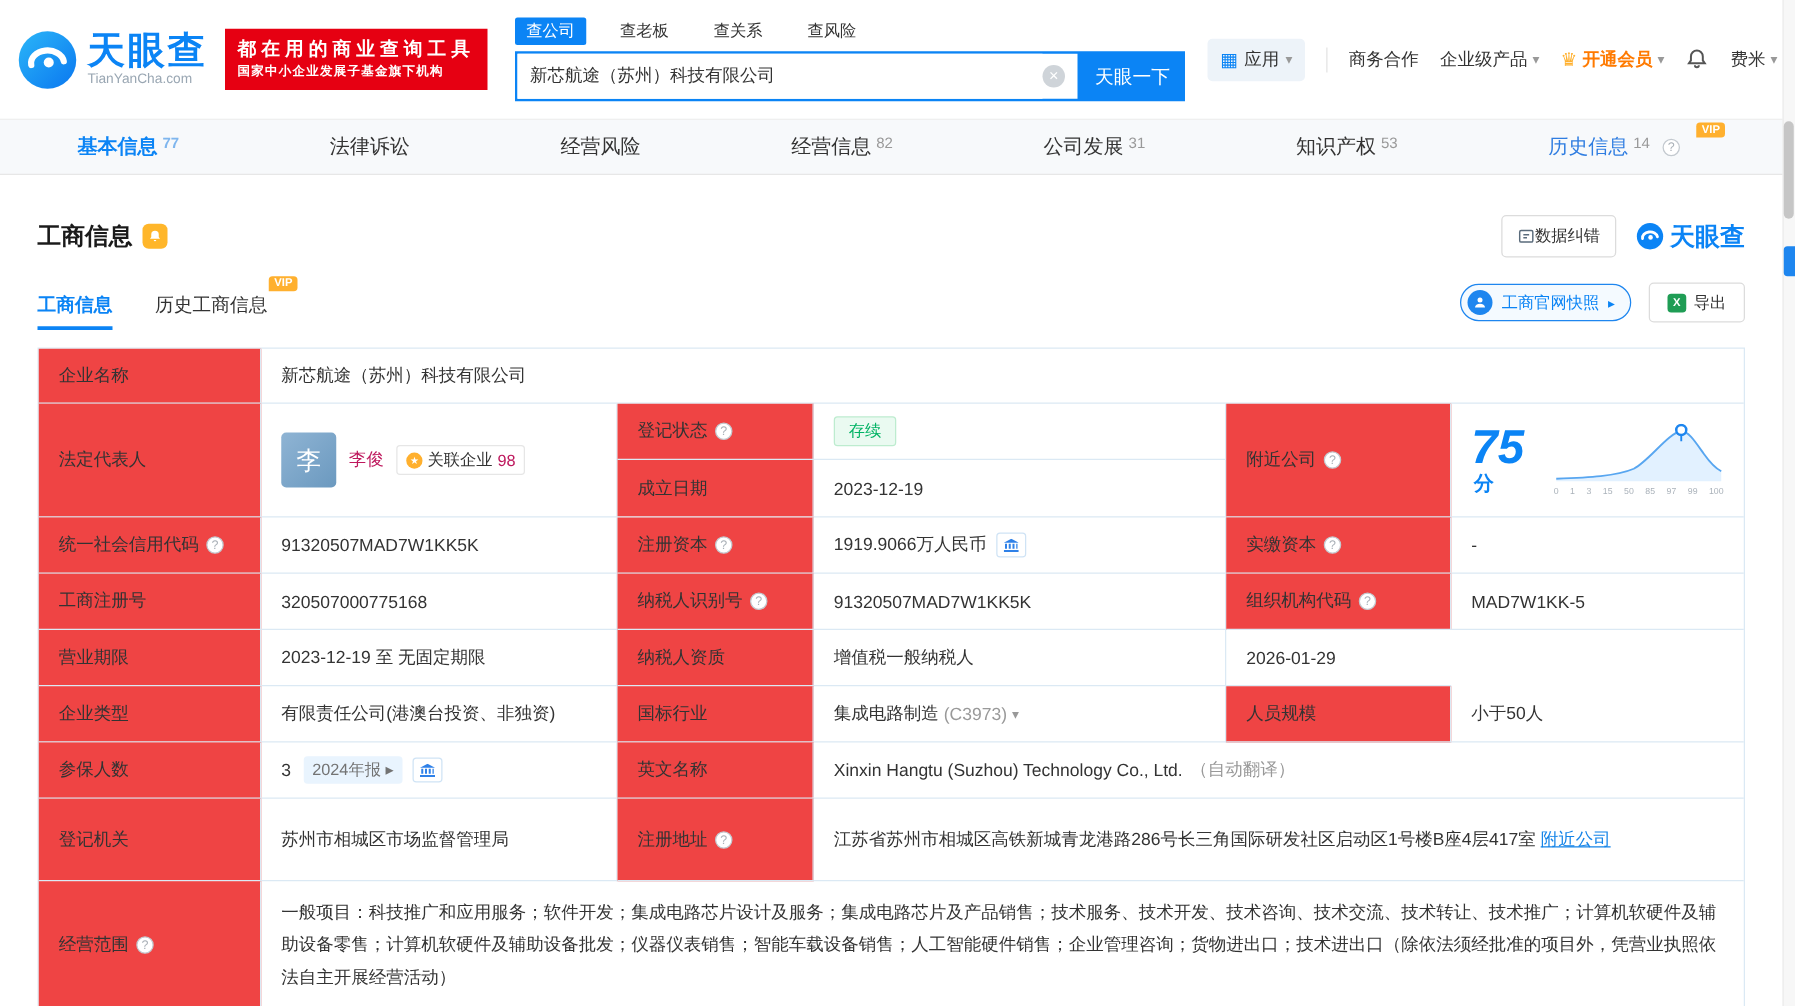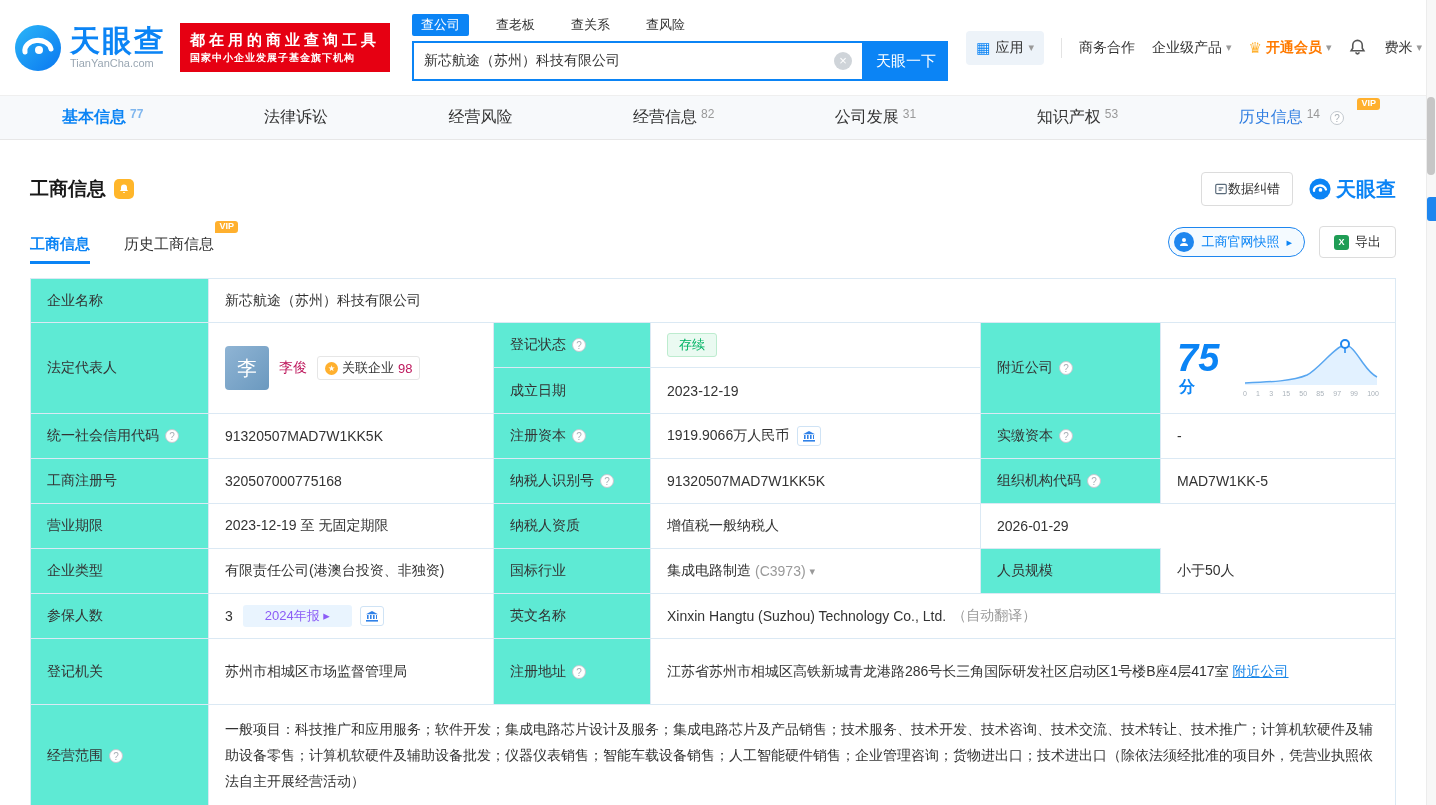--- a/index.html
+++ b/index.html
@@ -85,42 +85,42 @@
   
   .biz-table { margin-top:14px; border:1px solid #dbe9f4; font-size:14px; }
   .trow { display:grid; grid-template-columns:178px 285px 157px 330px 180px 1fr; }
   .rh44 { grid-auto-rows:minmax(44px,auto); }
   .rh45 { grid-auto-rows:minmax(45px,auto); }
   .rh66 { grid-auto-rows:minmax(66px,auto); }
   .rh90 { grid-auto-rows:minmax(90px,auto); }
   .rh97 { grid-auto-rows:minmax(97px,auto); }
   .c { display:flex; align-items:center; padding:6px 16px; border-right:1px solid #dbe9f4;
     border-bottom:1px solid #dbe9f4; }
-  .lblc { background:#5eead4; }
+  .lblc { background:#ef4444; }
   .last { border-right:none; }
   .sp26 { grid-column:2 / 7; }
   .sp46 { grid-column:4 / 7; }
   .mid { grid-column:3 / 5; display:grid; grid-template-columns:157px 330px; grid-auto-rows:45px;
     border-right:1px solid #dbe9f4; border-bottom:1px solid #dbe9f4; padding:0; }
   .mc { display:flex; align-items:center; padding:0 16px; }
   .mc.bb { border-bottom:1px solid #dbe9f4; }
   .mc.br { border-right:1px solid #dbe9f4; }
   .link { color:#be185d; cursor:pointer; }
   .underlink { color:#1584e8; cursor:pointer; text-decoration:underline; white-space:nowrap; }
   .status-badge { background:#eafaf1; color:#00b364; border:1px solid #bdeccf; border-radius:3px;
     padding:2px 11px; font-size:13px; }
   .avatar { width:44px; height:44px; border-radius:4px; background:linear-gradient(135deg,#8fb4d4,#6b99bf);
     color:#fff; font-size:20px; display:flex; align-items:center; justify-content:center; flex:0 0 auto; }
   .rel-tag { display:flex; align-items:center; gap:4px; border:1px solid #e6e6e6; border-radius:3px;
     padding:2px 7px; font-size:13px; cursor:pointer; }
   .medal { width:13px; height:13px; border-radius:50%; background:#ffb02e; color:#fff; font-size:8px;
     line-height:13px; text-align:center; }
   .inst-box { display:inline-flex; align-items:center; justify-content:center; width:24px; height:20px;
     border:1px solid #cfe3f5; border-radius:3px; margin-left:8px; cursor:pointer; background:#fff; }
-  .report-pill { background:#e9f4fe; color:#8b5cf6; border-radius:3px; padding:2px 22px; font-size:13px;
+  .report-pill { background:#e9f4fe; color:#737373; border-radius:3px; padding:2px 7px; font-size:13px;
     margin-left:10px; cursor:pointer; }
   .gray { color:#999; }
   .score-big { color:#0b84f5; font-weight:bold; font-size:38px; font-style:italic; line-height:1; }
   .score-unit { color:#0b84f5; font-size:16px; font-weight:bold; margin-left:2px; }
   .score-cell { gap:16px; }
   .chartbox { display:flex; flex-direction:column; }
   .ticks { display:flex; justify-content:space-between; width:136px; font-size:7px; color:#aab2ba; margin-top:1px; }
   .scope-text { line-height:1.85; }
   .wrapv { flex-wrap:wrap; }
   .addr-cell { line-height:1.7; align-items:center; }

